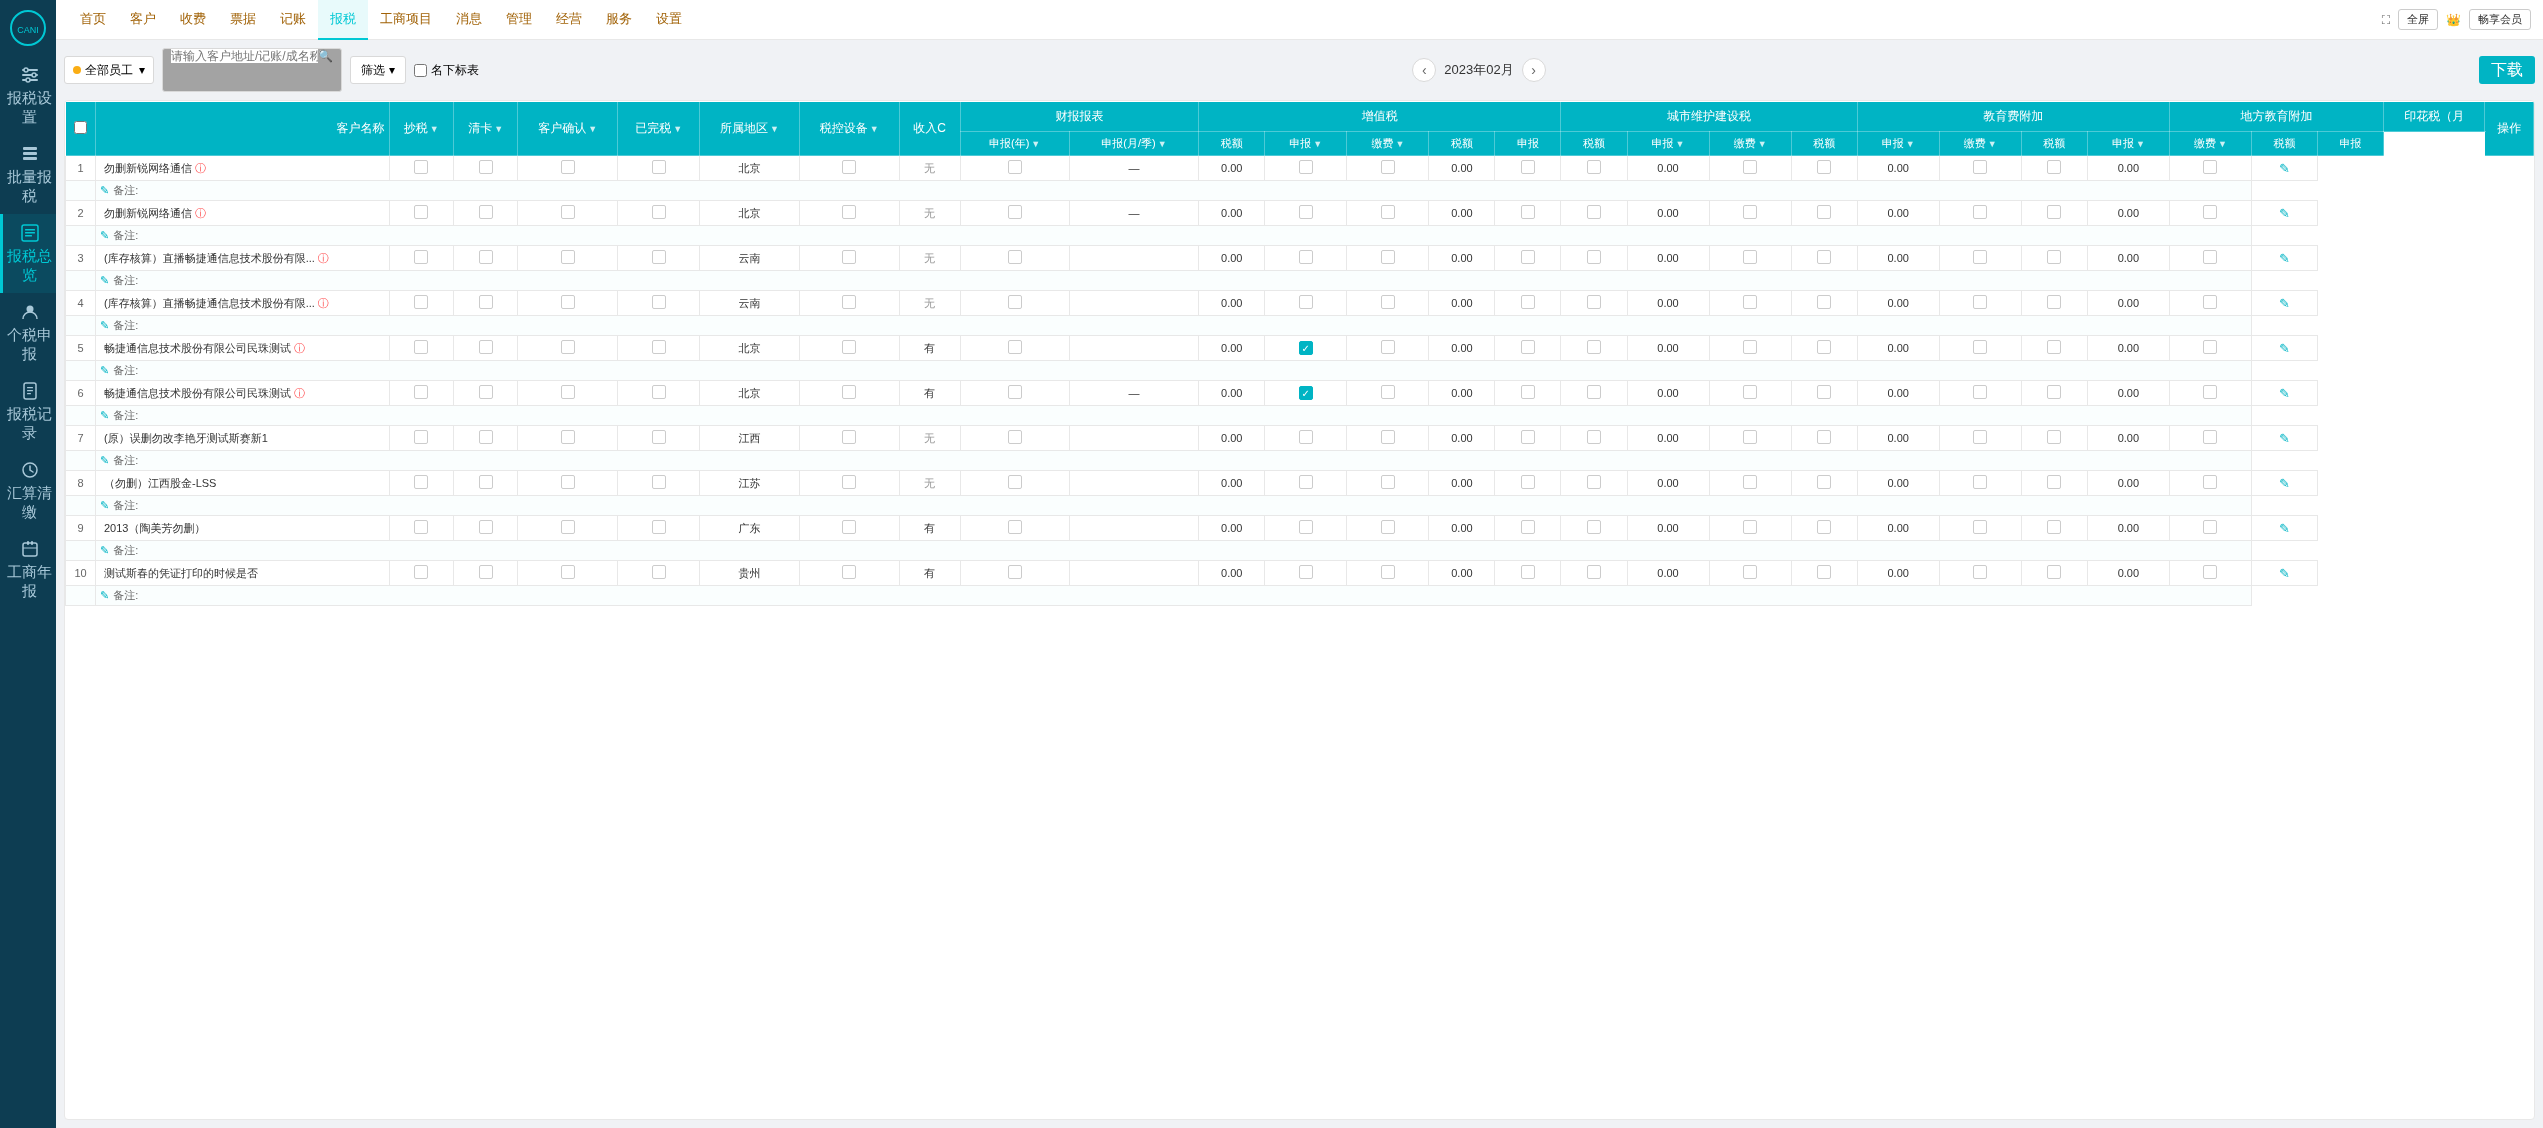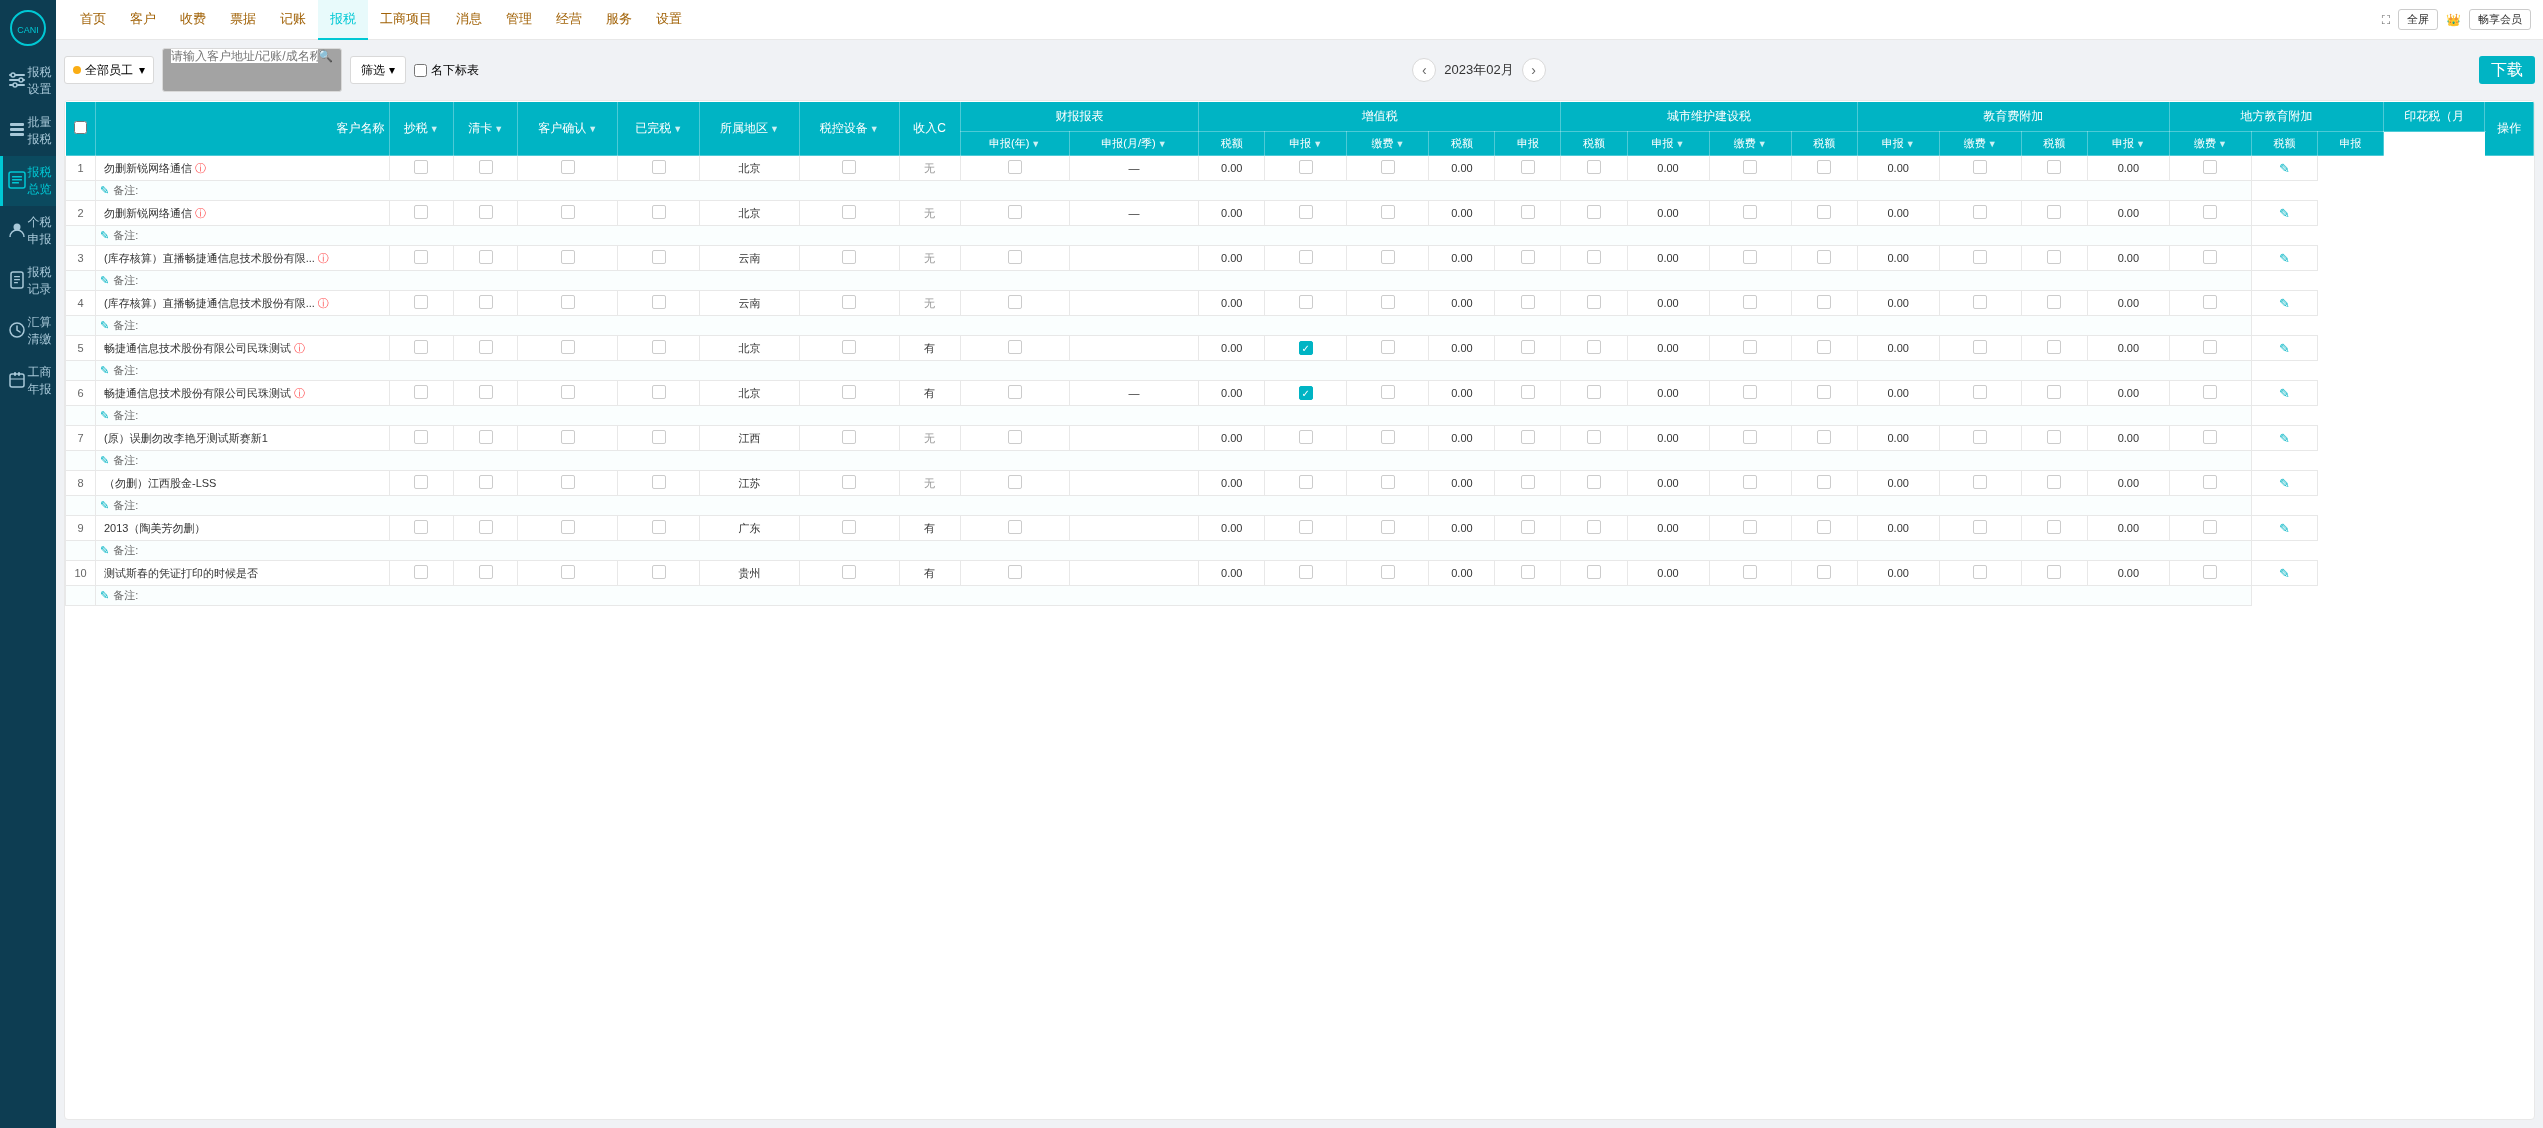--- a/index.html
+++ b/index.html
@@ -20,25 +20,26 @@
       height: 40px;
       margin-bottom: 8px;
       display: flex;
       align-items: center;
       justify-content: center;
     }
     .sidebar-logo svg { width: 36px; height: 36px; }
     .sidebar-item {
       width: 100%;
       display: flex;
+      flex-direction: column;
       align-items: center;
       padding: 8px 4px;
       cursor: pointer;
       color: #a8c8d8;
-      font-size: 12px;
+      font-size: 15px;
       text-align: center;
       border-left: 3px solid transparent;
     }
     .sidebar-item.active {
       color: #00c8d4;
       border-left-color: #00c8d4;
       background: rgba(0,200,212,0.1);
     }
     .sidebar-icon {
       width: 22px;

